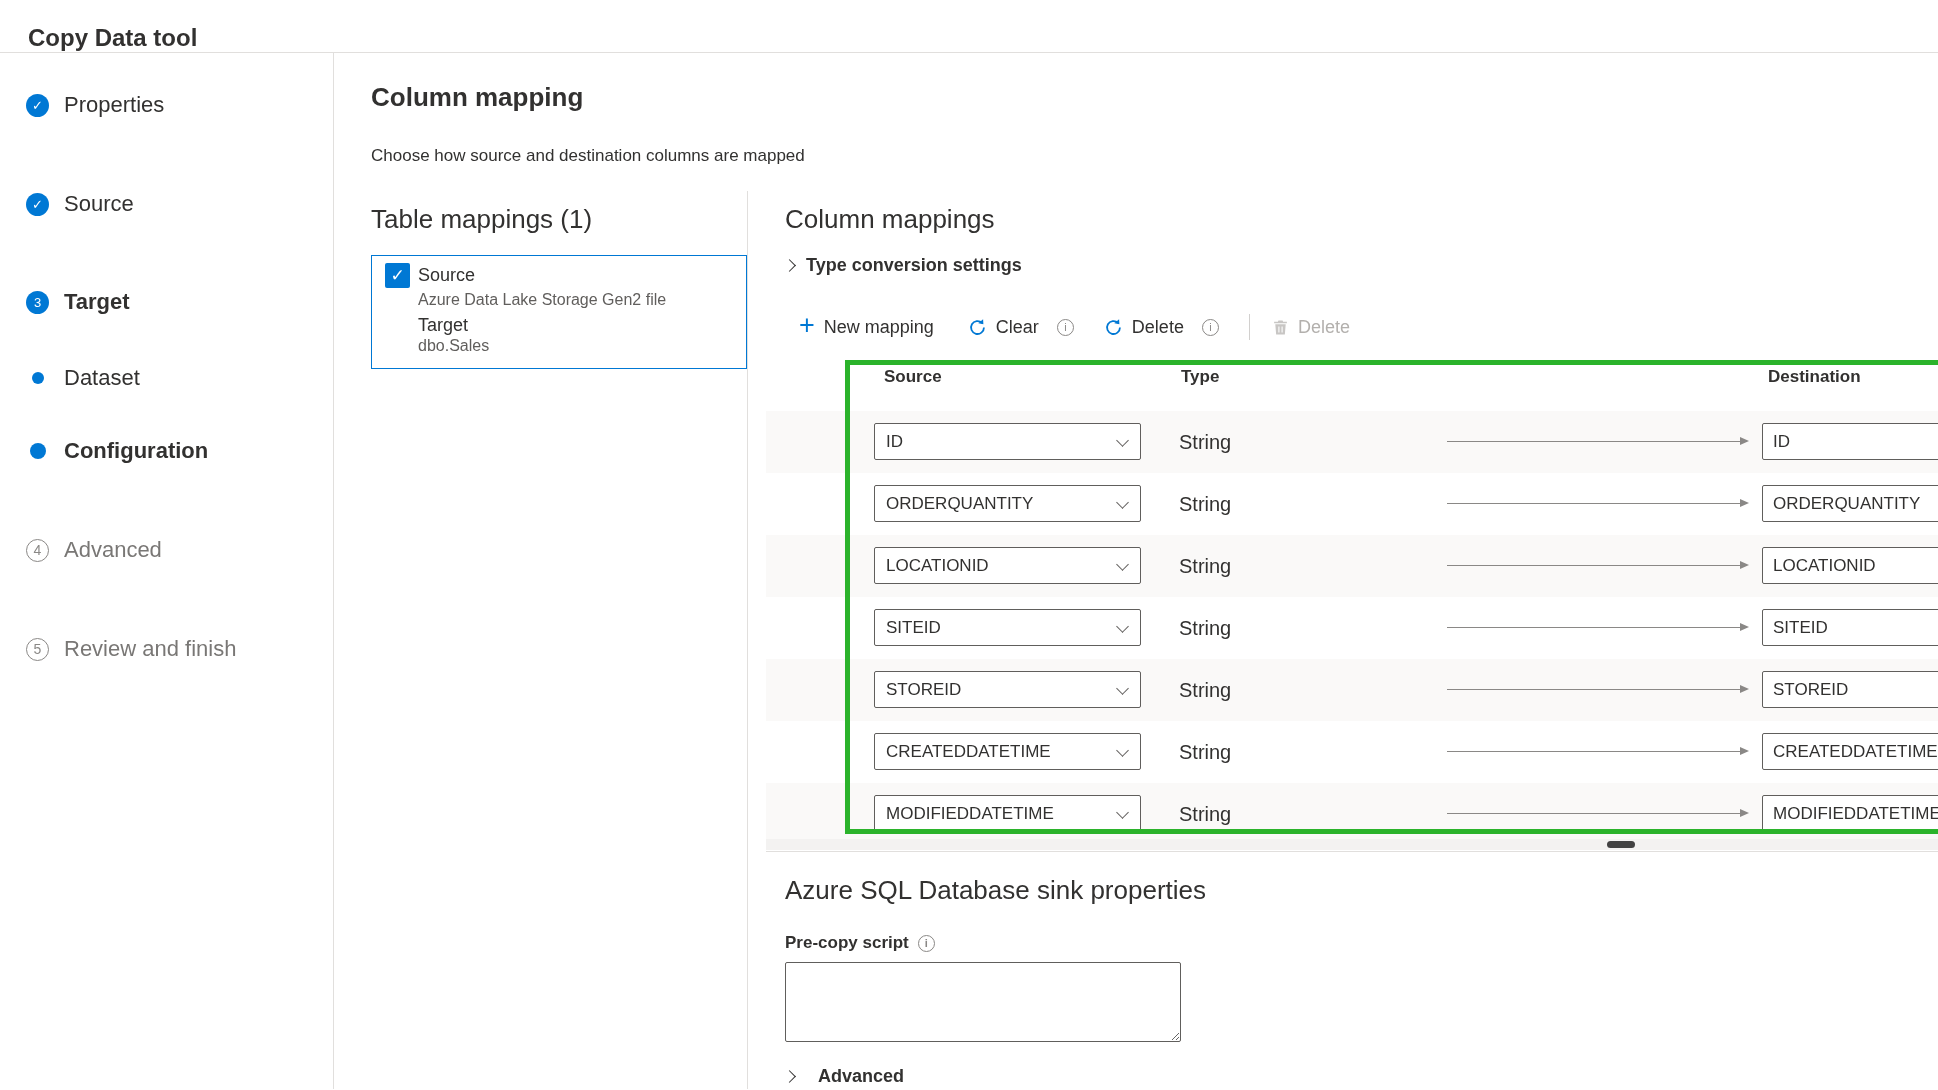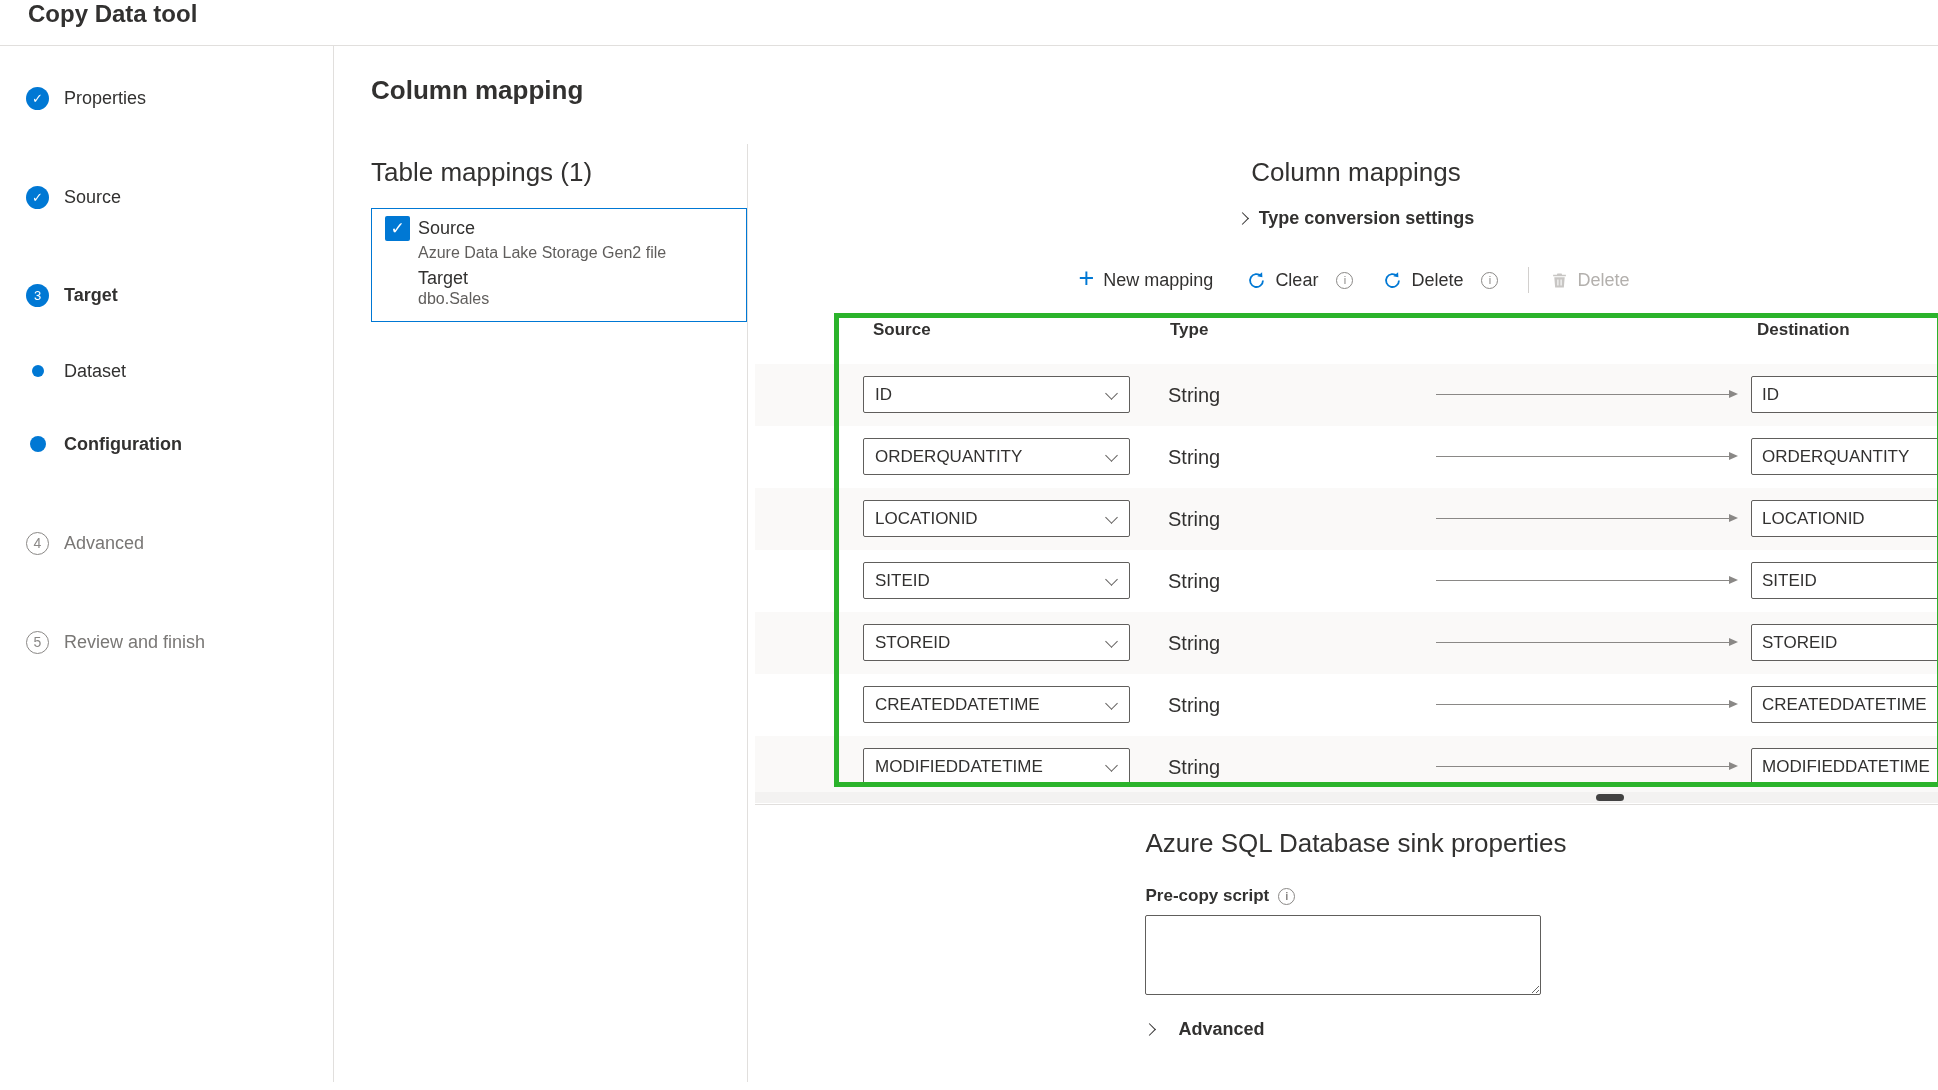--- a/index.html
+++ b/index.html
@@ -11,53 +11,53 @@
     --text-gray:#605e5c;
   }
   *{box-sizing:border-box;}
   html,body{margin:0;padding:0;}
   body{
     width:1938px;height:1090px;overflow:hidden;position:relative;
     background:#fff;color:var(--text);
     font-family:"Liberation Sans", sans-serif;
   }
   
-  .topbar{height:46px;border-bottom:1px solid var(--border-light);display:flex;align-items:flex-start;padding-left:28px;}
+  .topbar{height:53px;border-bottom:1px solid var(--border-light);display:flex;align-items:flex-end;padding-left:28px;}
   .topbar-title{font-size:24px;font-weight:600;}
   
   .layout{display:flex;height:1036px;}
   .sidebar{width:334px;flex-shrink:0;border-right:1px solid var(--border-light);position:relative;}
   .step{position:absolute;left:26px;display:flex;align-items:center;gap:15px;height:28px;cursor:pointer;}
   .bubble{width:23px;height:23px;border-radius:50%;display:flex;align-items:center;justify-content:center;font-size:13px;flex-shrink:0;}
   .bubble.done,.bubble.current{background:var(--accent);color:#fff;}
   .bubble.todo{background:#fff;border:1px solid #8a8886;color:#8a8886;font-size:14px;}
   .dotwrap{width:23px;display:flex;align-items:center;justify-content:center;flex-shrink:0;}
   .dot{border-radius:50%;background:var(--accent);}
   .dot.small{width:12px;height:12px;}
   .dot.big{width:16px;height:16px;}
-  .step-label{font-size:18px;color:var(--text);white-space:nowrap;}
+  .step-label{font-size:22px;color:var(--text);white-space:nowrap;}
   .step-label.bold{font-weight:700;}
   .step-label.gray{color:#797775;}
   
   .main{flex:1;min-width:0;display:flex;flex-direction:column;padding-left:37px;}
   .page-title{margin:24px 0 10px;font-size:26px;font-weight:600;line-height:40px;}
   .page-subtitle{margin-top:18px;font-size:17px;line-height:22px;color:var(--text);}
   .content-row{display:flex;margin-top:24px;flex:1;min-height:0;}
   
   .left-panel{width:376px;flex-shrink:0;}
   .panel-h2{margin:10px 0 0;font-size:26px;font-weight:400;line-height:36px;color:var(--text);}
   .mapping-card{margin-top:18px;width:376px;height:114px;border:1px solid var(--accent);padding:6px 10px 0 13px;cursor:pointer;background:#fff;}
   .card-row1{display:flex;align-items:center;gap:8px;height:26px;}
   .checkbox{width:25px;height:25px;background:var(--accent);border-radius:2px;color:#fff;font-size:17px;display:flex;align-items:center;justify-content:center;flex-shrink:0;cursor:pointer;}
   .card-main-label{font-size:18px;color:var(--text);}
   .card-body{margin-left:33px;margin-top:2px;}
   .card-sub{font-size:16px;color:var(--text-gray);line-height:20px;white-space:nowrap;overflow:hidden;}
   .card-target-label{font-size:18px;color:var(--text);line-height:22px;margin-top:4px;}
   
-  .right-panel{flex:1;min-width:0;border-left:1px solid var(--border-light);padding-left:26px;display:flex;flex-direction:column;align-items:center;}
+  .right-panel{flex:1;min-width:0;border-left:1px solid var(--border-light);padding-left:37px;display:flex;flex-direction:column;}
   .type-conv{margin-top:16px;display:flex;align-items:center;gap:12px;height:24px;font-size:18px;font-weight:700;cursor:pointer;width:max-content;}
   .chev-r{width:9px;height:9px;border-top:1.8px solid var(--text);border-right:1.8px solid var(--text);transform:rotate(45deg);display:inline-block;flex-shrink:0;}
   
   .toolbar{margin:28px 0 0 14px;height:44px;display:flex;align-items:center;font-size:18px;}
   .tb-item{display:flex;align-items:center;gap:9px;margin-right:18px;cursor:pointer;white-space:nowrap;}
   .tb-item.first{margin-right:34px;}
   .plus-glyph{color:var(--accent);font-size:27px;font-weight:400;line-height:1;margin-top:-3px;}
   .info-i{width:17px;height:17px;border-radius:50%;border:1px solid #8a8886;color:#8a8886;font-size:11px;display:inline-flex;align-items:center;justify-content:center;margin-right:30px;cursor:pointer;flex-shrink:0;}
   .tb-sep{width:1px;height:26px;background:#d2d0ce;margin-right:22px;}
   .tb-item.disabled{cursor:default;}
@@ -134,20 +134,21 @@
       <span class="step-label gray">Advanced</span>
     </div>
     <div class="step" style="top:582px">
       <span class="bubble todo">5</span>
       <span class="step-label gray">Review and finish</span>
     </div>
   </div>
 
   <div class="main">
     <h1 class="page-title">Column mapping</h1>
+    <div class="page-subtitle">Choose how source and destination columns are mapped</div>
 
     <div class="content-row">
 
       <div class="left-panel">
         <h2 class="panel-h2">Table mappings (1)</h2>
         <div class="mapping-card">
           <div class="card-row1">
             <span class="checkbox">
                 <span>✓</span>
               </span>

